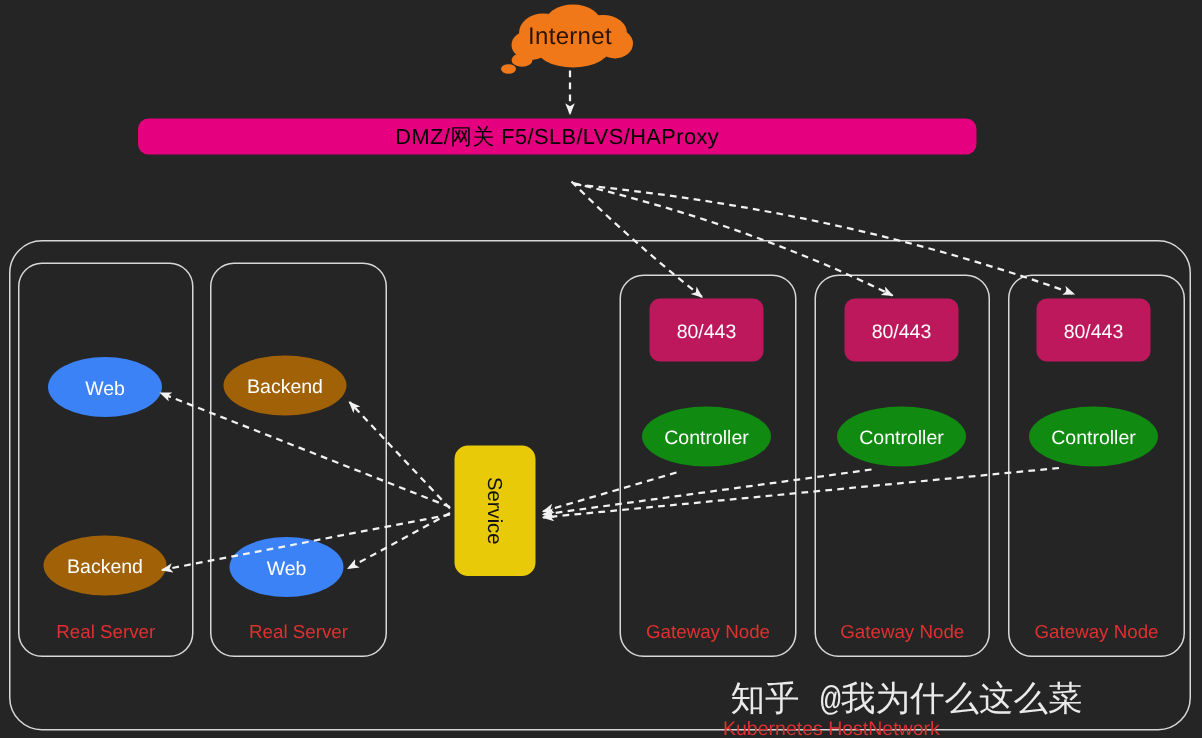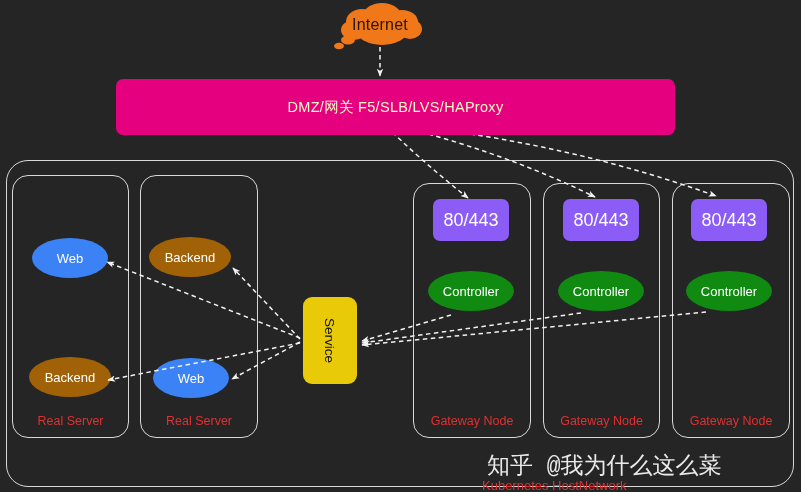--- a/index.html
+++ b/index.html
@@ -16,24 +16,24 @@
   
   .cloud{position:absolute;z-index:6;}
   .cloud .label{
     position:absolute;left:0;top:0;width:96px;height:46px;
     display:flex;align-items:center;justify-content:center;
     font-size:16px;color:#2a1504;letter-spacing:.2px;
   }
 
   
   .dmz{
-    position:absolute;left:116px;top:79px;width:559px;height:56px;
+    position:absolute;left:92px;top:79px;width:559px;height:24px;
     background:#e4007f;border-radius:7px;
     display:flex;align-items:center;justify-content:center;
-    color:#fef9c3;font-size:14.5px;letter-spacing:.3px;z-index:6;
+    color:#000000;font-size:14.5px;letter-spacing:.3px;z-index:6;
   }
 
   
   .outer{
     position:absolute;left:6px;top:160px;width:788px;height:327px;
     border:1.4px solid #d8d8d8;border-radius:22px;box-sizing:border-box;z-index:2;
   }
   .outer-label{
     position:absolute;left:482px;top:466px;font-size:13px;color:#e03030;z-index:7;margin-top:12px;
   }
@@ -57,23 +57,23 @@
   .pod{
     position:absolute;display:flex;align-items:center;justify-content:center;
     border-radius:50%;color:#ffffff;font-size:13px;z-index:4;white-space:nowrap;
   }
   .pod.web{background:#3b82f6;}
   .pod.backend{background:#a16207;}
   .pod.controller{background:#118a12;}
 
   
   .port{
-    position:absolute;width:76px;height:42px;background:#8b5cf6;
+    position:absolute;width:76px;height:42px;background:#be185d;
     border-radius:7px;display:flex;align-items:center;justify-content:center;
-    color:#ffffff;font-size:18px;z-index:4;
+    color:#ffffff;font-size:13px;z-index:4;
   }
 
   
   .service{
     position:absolute;left:303px;top:297px;width:54px;height:87px;
     background:#e8ca08;border-radius:9px;z-index:6;
     display:flex;align-items:center;justify-content:center;
   }
   .service span{
     transform:rotate(90deg);color:#111111;font-size:13.5px;white-space:nowrap;

